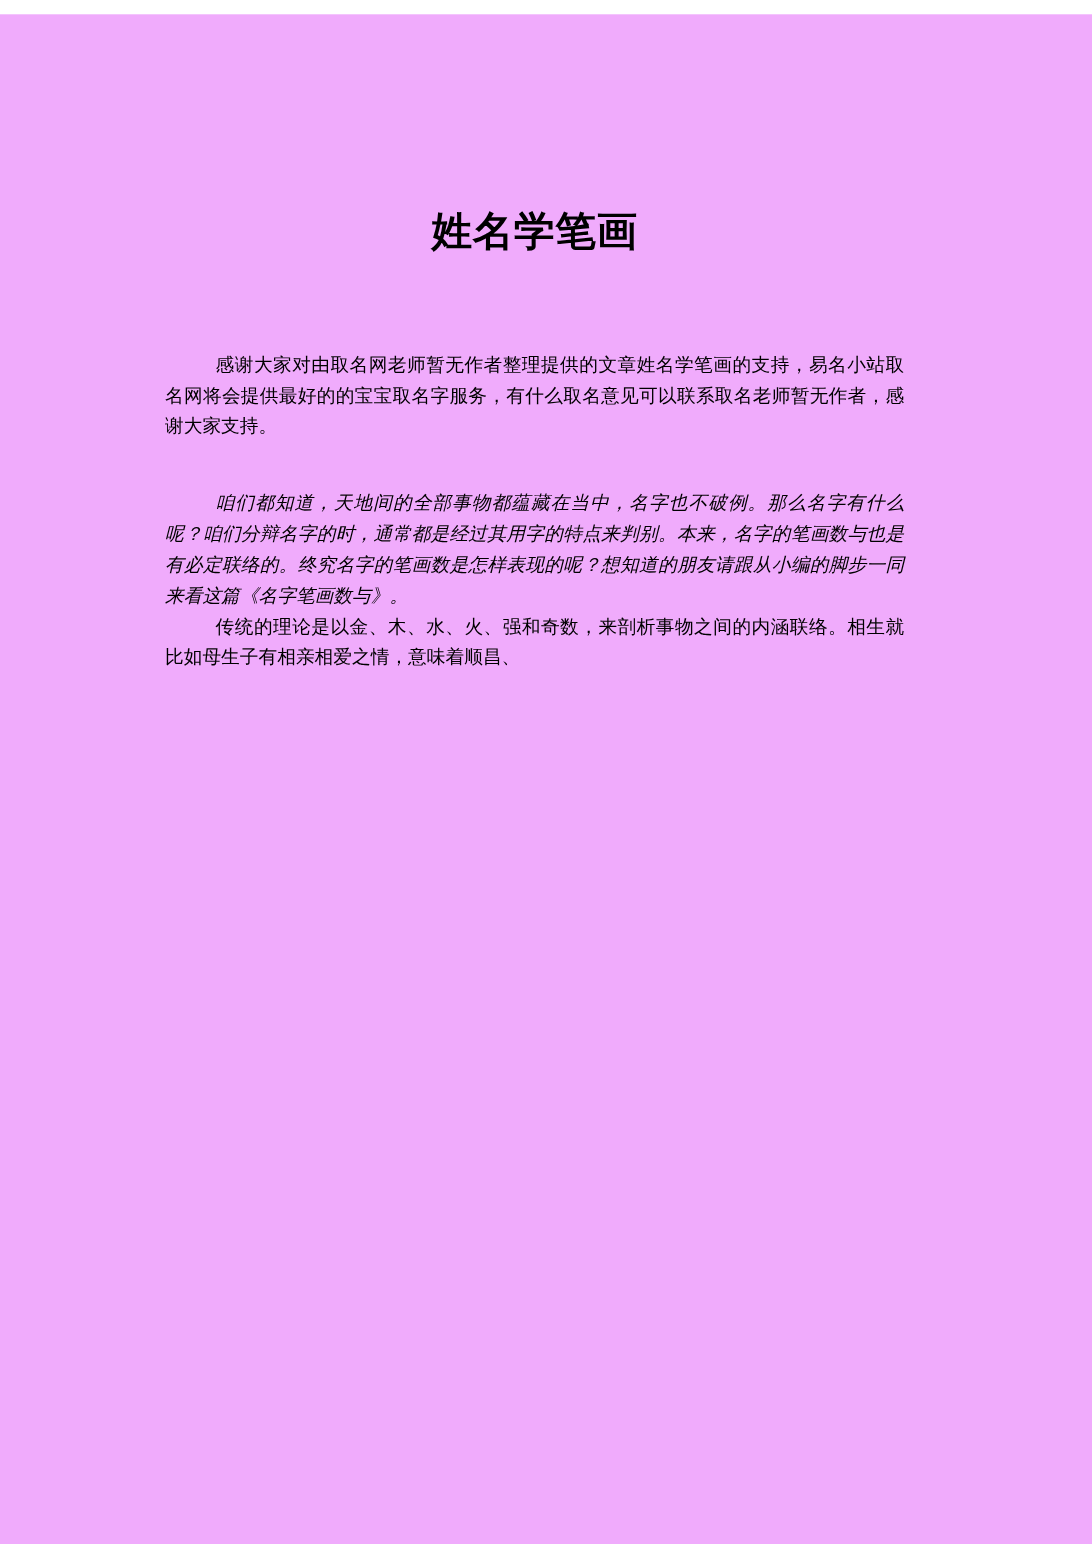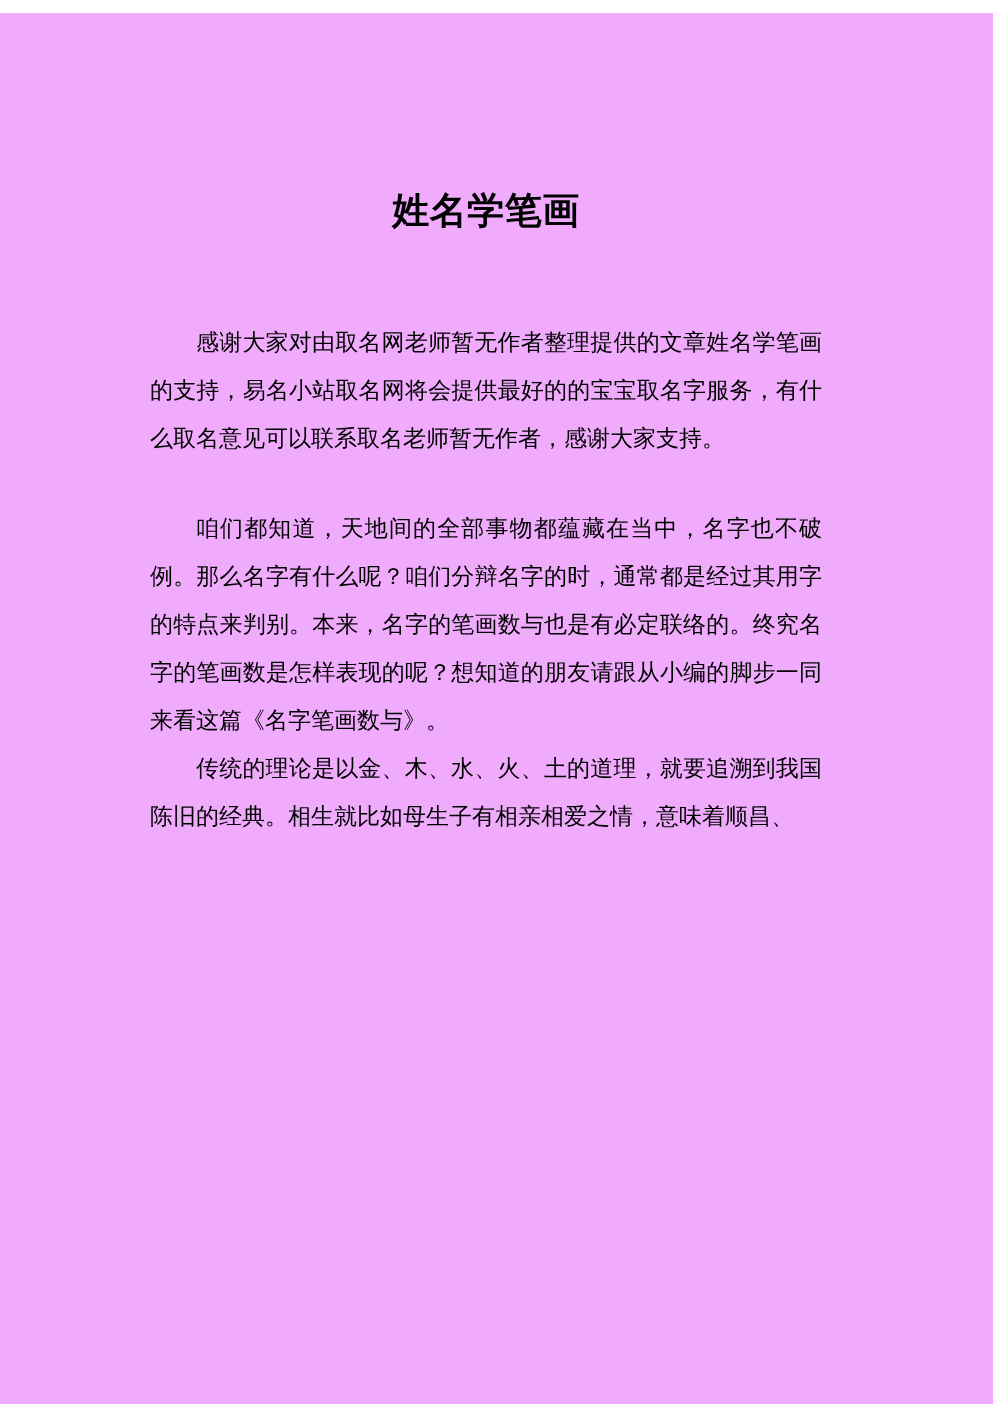--- a/index.html
+++ b/index.html
@@ -45,43 +45,43 @@
     padding-top: 176px;
     white-space: nowrap;
   }
 
   .spacer-after-title { height: 85px; }
 
   .para {
     margin: 0;
     padding: 0;
     font-family: "DejaVu Sans", "Liberation Sans", sans-serif;
-    font-size: 23px;
-    line-height: 48px;
+    font-size: 17px;
+    line-height: 28px;
     text-align: justify;
     text-justify: inter-ideograph;
     text-indent: 46px;
     letter-spacing: 0px;
     word-break: break-all;
   }
 
-  .para.gap-l { margin-top: 42px; }
+  .para.gap-l { margin-top: 42px; font-style: italic; }
   .para.gap-s { margin-top: 0px; }
 </style>
 </head>
 <body>
 
 <div class="page">
   <div class="content">
 
     <h1 class="doc-title">姓名学笔画</h1>
 
     <div class="spacer-after-title"></div>
 
     <p class="para gap-s">感谢大家对由取名网老师暂无作者整理提供的文章姓名学笔画的支持，易名小站取名网将会提供最好的的宝宝取名字服务，有什么取名意见可以联系取名老师暂无作者，感谢大家支持。</p>
 
     <p class="para gap-l">咱们都知道，天地间的全部事物都蕴藏在当中，名字也不破例。那么名字有什么呢？咱们分辩名字的时，通常都是经过其用字的特点来判别。本来，名字的笔画数与也是有必定联络的。终究名字的笔画数是怎样表现的呢？想知道的朋友请跟从小编的脚步一同来看这篇《名字笔画数与》。</p>
 
 
-    <p class="para gap-s">传统的理论是以金、木、水、火、土的道理，就要追溯到我国陈旧的经典。相生就比如母生子有相亲相爱之情，意味着顺昌、</p>
+    <p class="para gap-s">传统的理论是以金、木、水、火、强和奇数，来剖析事物之间的内涵联络。相生就比如母生子有相亲相爱之情，意味着顺昌、</p>
 
   </div>
 </div>
 
 </body></html>

